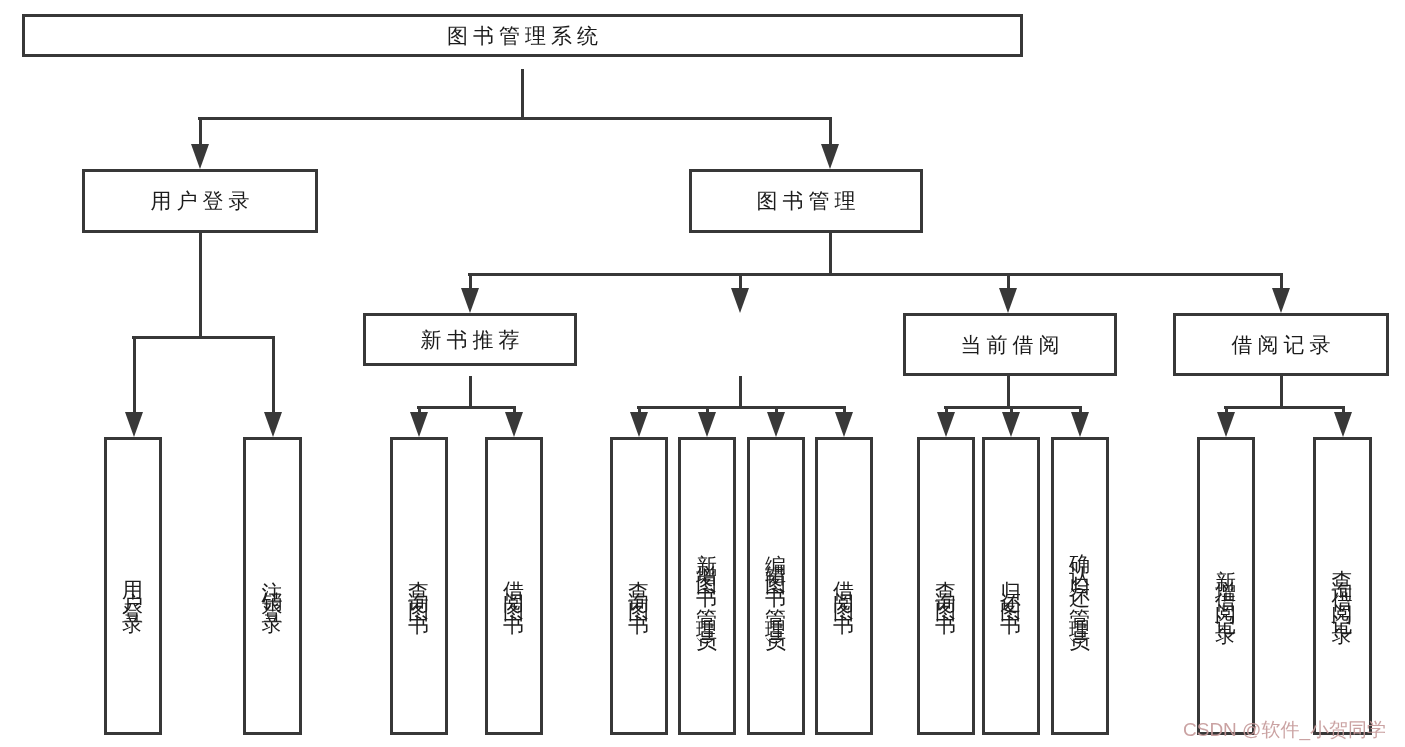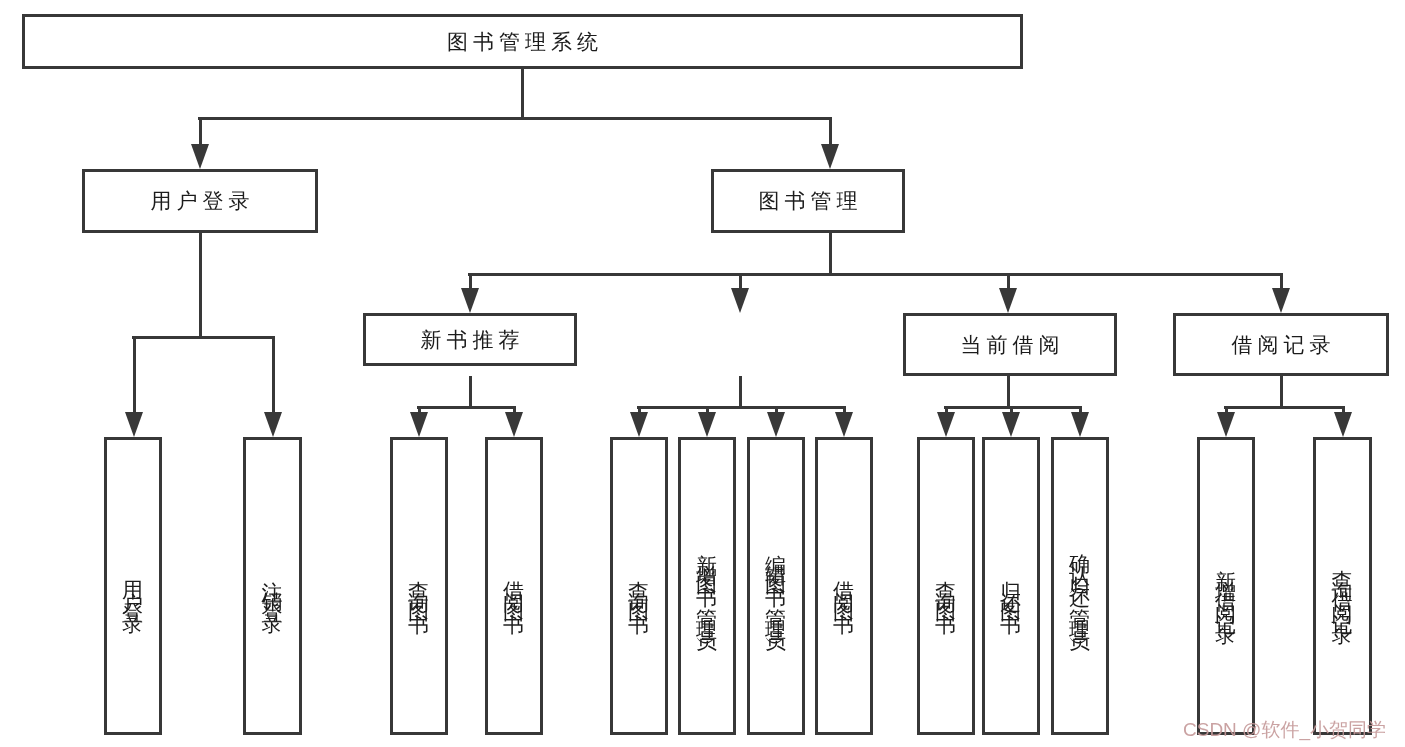--- a/index.html
+++ b/index.html
@@ -34,33 +34,33 @@
     position:absolute; left:1183px; top:717px;
     font-size:19px; color:rgba(198,154,154,0.92);
     white-space:nowrap; z-index:5;
   }
 </style>
 </head>
 <body>
 
 <div class="stage">
 
-  <div class="box hbox" style="left:22px;top:14px;width:1001px;height:55px">
+  <div class="box hbox" style="left:22px;top:14px;width:1001px;height:43px">
     <span>图书管理系统</span>
   </div>
 
   <div class="line" style="left:521px;top:69px;width:3px;height:48px"></div>
   <div class="line" style="left:198px;top:117px;width:633px;height:3px"></div>
   <div class="arrow" style="left:198.5px;top:117px;height:27px"></div>
   <div class="arrow" style="left:828.5px;top:117px;height:27px"></div>
 
   <div class="box hbox" style="left:82px;top:169px;width:236px;height:64px">
     <span>用户登录</span>
   </div>
-  <div class="box hbox" style="left:711px;top:169px;width:194px;height:64px">
+  <div class="box hbox" style="left:689px;top:169px;width:234px;height:64px">
     <span>图书管理</span>
   </div>
 
   <div class="line" style="left:198.5px;top:233px;width:3px;height:103px"></div>
   <div class="line" style="left:132px;top:336px;width:143px;height:3px"></div>
   <div class="arrow" style="left:132.5px;top:336px;height:76px"></div>
   <div class="arrow" style="left:271.5px;top:336px;height:76px"></div>
 
   <div class="line" style="left:828.5px;top:233px;width:3px;height:40px"></div>
   <div class="line" style="left:468px;top:273px;width:814px;height:3px"></div>

